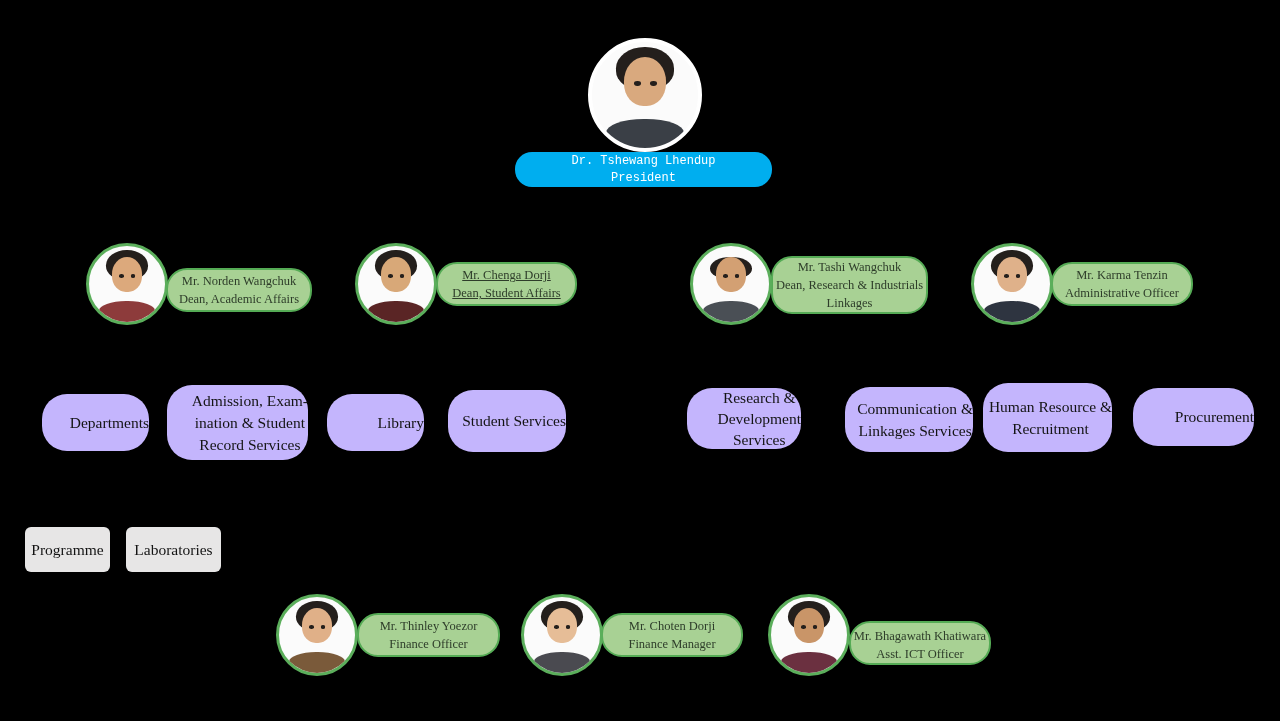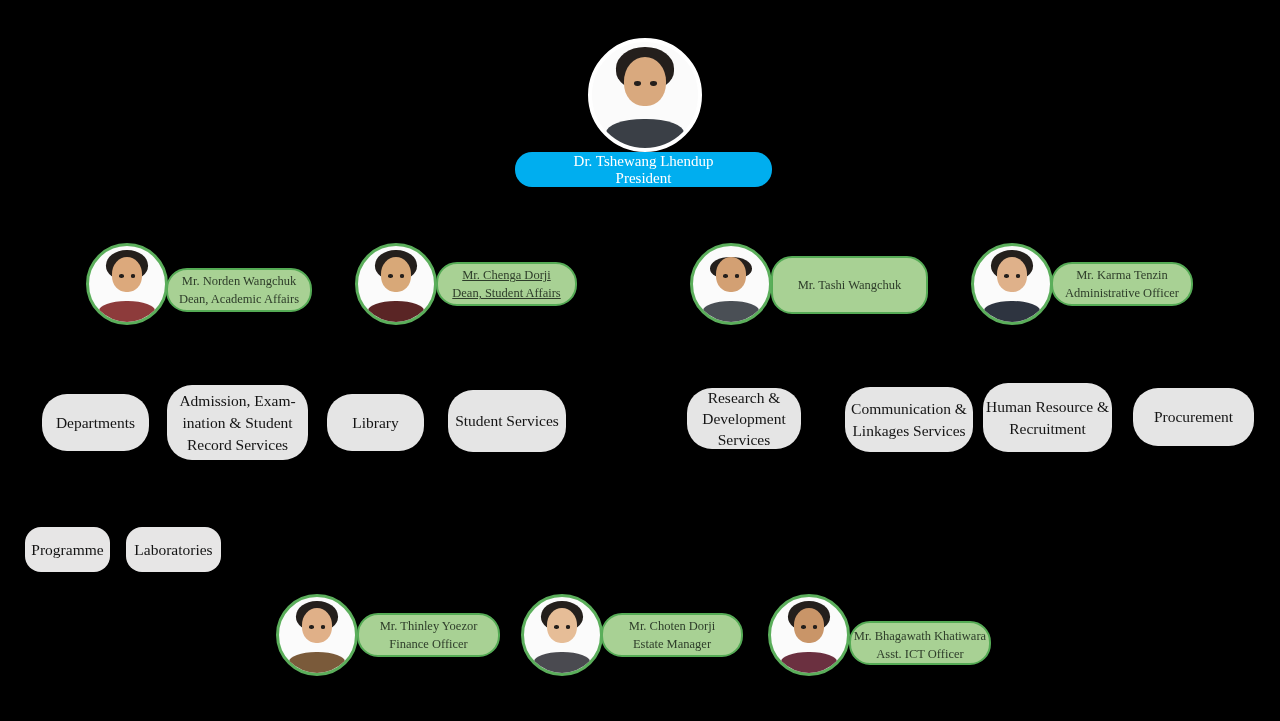--- a/index.html
+++ b/index.html
@@ -19,28 +19,28 @@
   .avatar .face{position:absolute;top:14%;left:30%;width:40%;height:46%;border-radius:50% 50% 46% 46%;background:var(--skin);}
   .avatar .eye{position:absolute;top:37%;width:6%;height:4.5%;border-radius:50%;background:#241f1c;}
   .avatar .eye.l{left:40%}
   .avatar .eye.r{left:55%}
   .avatar .body{position:absolute;bottom:0;left:13%;width:74%;height:27%;border-radius:48% 48% 0 0;background:var(--shirt);}
 
   
   .box{position:absolute;box-sizing:border-box;display:flex;flex-direction:column;align-items:center;justify-content:center;text-align:center;z-index:2;}
   .box .line{white-space:pre-line;}
 
-  .president-box{background:#00AEEF;border-radius:17px;color:#FFFFFF;font-size:15px;line-height:17px;}
+  .president-box{background:#00AEEF;border-radius:17px;color:#FFFFFF;font-size:12px;line-height:17px;font-family:Liberation Mono, monospace;}
 
   .green-box{background:#A8D194;border:2px solid #55AB55;border-radius:21px;color:#2E3D2A;}
   .green-box .pname{font-size:12.5px;line-height:18px;}
   .green-box .ptitle{font-size:12.5px;line-height:18px;white-space:pre-line;}
 
-  .yellow-box{background:#e5e5e5;border-radius:25px;color:#141414;font-size:15.5px;line-height:22px;}
-  .gray-box{background:#E7E6E6;border-radius:16px;color:#141414;font-size:15.5px;line-height:20px;align-items:center;}
+  .yellow-box{background:#c4b5fd;border-radius:25px;color:#141414;font-size:15.5px;line-height:22px;align-items:flex-end;}
+  .gray-box{background:#E7E6E6;border-radius:6px;color:#141414;font-size:15.5px;line-height:20px;align-items:center;}
 </style>
 </head>
 <body>
 
 <div class="photo ring-white abs" style="left:588px;top:38px;">
   <div class="avatar" style="--shirt:#3A3F46;--skin:#D9A97E">
     <div class="hair"></div>
     <div class="face"></div>
     <div class="eye l"></div>
     <div class="eye r"></div>
@@ -84,20 +84,22 @@
   <div class="avatar" style="--shirt:#4A4F55;--skin:#D3A073">
     <div class="hair" style="top:14%;height:30%;"></div>
     <div class="face"></div>
     <div class="eye l"></div>
     <div class="eye r"></div>
     <div class="body"></div>
   </div>
 </div>
 <div class="box green-box" style="left:771px;top:256px;width:157px;height:58px;">
   <div class="pname">Mr. Tashi Wangchuk</div>
+  <div class="ptitle">Dean, Research &amp; Industrials
+Linkages</div>
 </div>
 
 <div class="photo ring-green" style="left:971px;top:243px;">
   <div class="avatar" style="--shirt:#2E3440;--skin:#DFB18A">
     <div class="hair"></div>
     <div class="face"></div>
     <div class="eye l"></div>
     <div class="eye r"></div>
     <div class="body"></div>
   </div>
@@ -163,21 +165,21 @@
   <div class="avatar" style="--shirt:#4A4A50;--skin:#E6BD97">
     <div class="hair"></div>
     <div class="face"></div>
     <div class="eye l"></div>
     <div class="eye r"></div>
     <div class="body"></div>
   </div>
 </div>
 <div class="box green-box" style="left:601px;top:613px;width:142px;height:44px;">
   <div class="pname">Mr. Choten Dorji</div>
-  <div class="ptitle">Estate Manager</div>
+  <div class="ptitle">Finance Manager</div>
 </div>
 
 <div class="photo ring-green" style="left:768px;top:594px;">
   <div class="avatar" style="--shirt:#6B3040;--skin:#C99568">
     <div class="hair"></div>
     <div class="face"></div>
     <div class="eye l"></div>
     <div class="eye r"></div>
     <div class="body"></div>
   </div>

